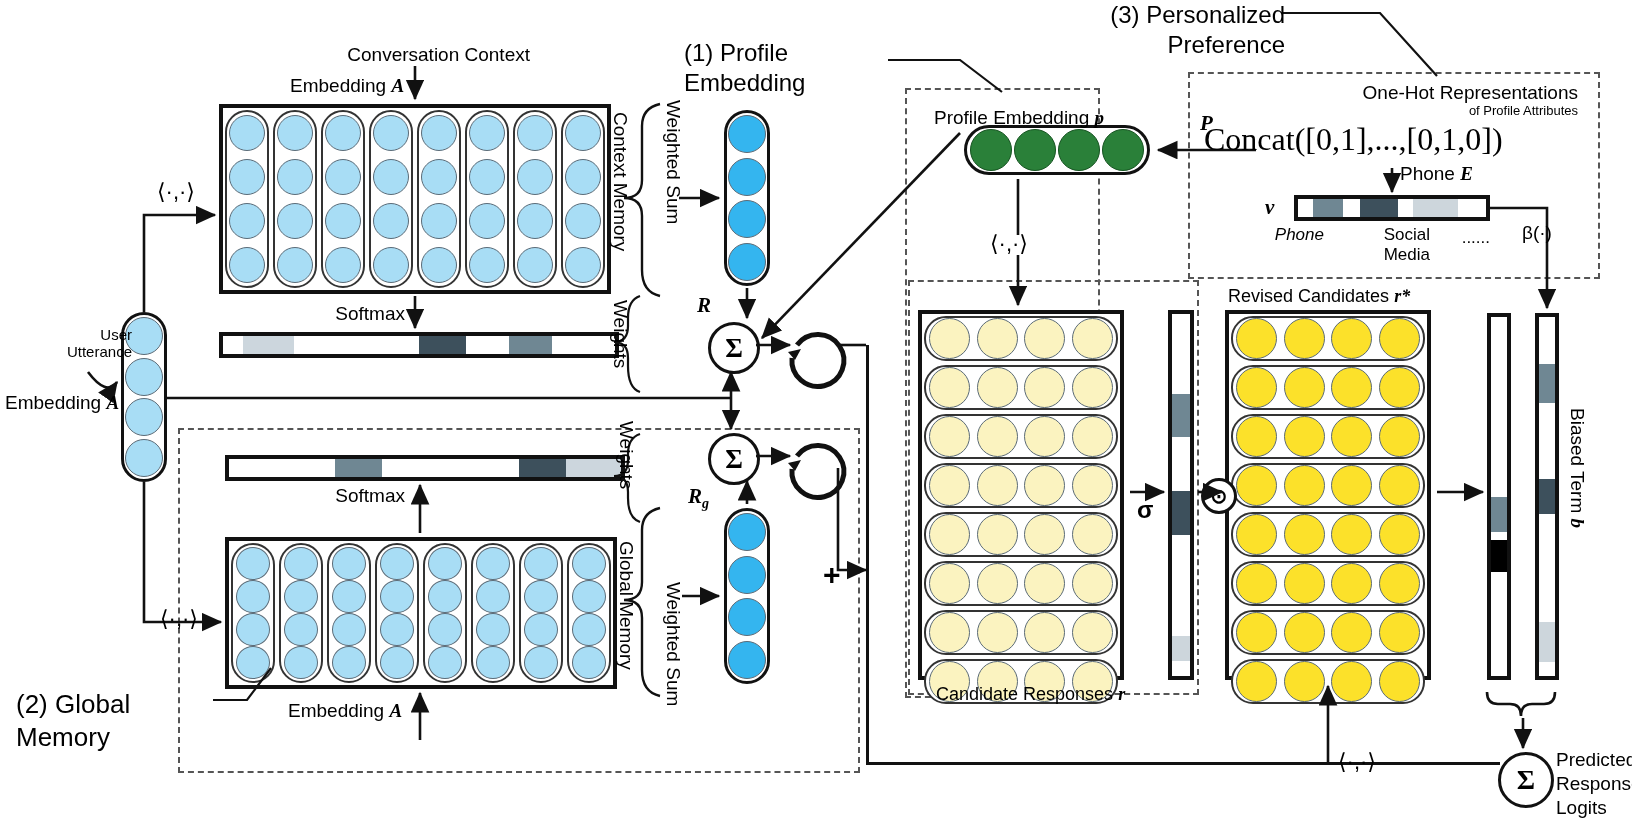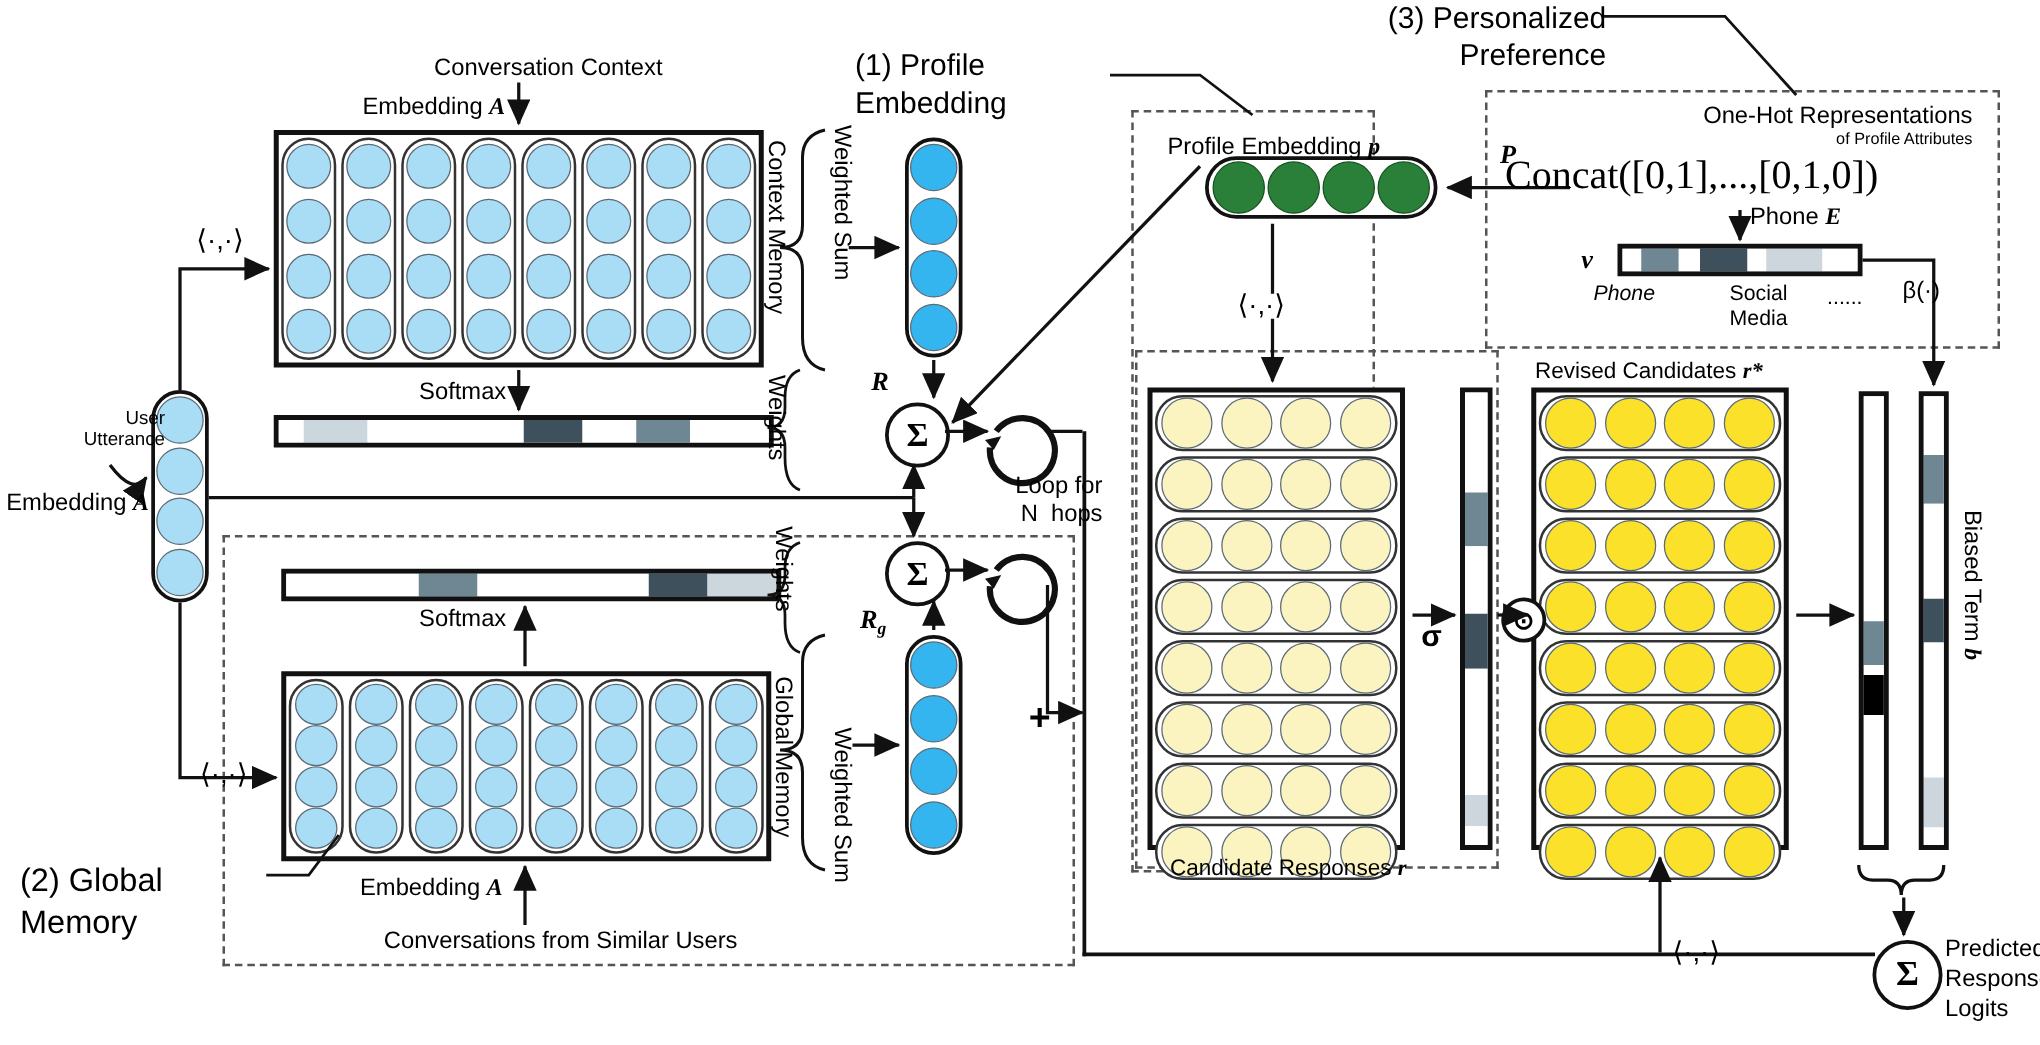--- a/index.html
+++ b/index.html
@@ -426,33 +426,30 @@
   <div class="lbl ctr" style="left:300px;top:44px;width:230px;font-size:19px;">Conversation Context</div>
   <div class="lbl" style="left:290px;top:75px;font-size:19px;"><span>Embedding</span> <span class="serif-i">A</span></div>
   <div class="lbl ctr" style="left:285px;top:303px;width:120px;font-size:19px;">Softmax</div>
   <div class="lbl ctr" style="left:12px;top:327px;width:120px;font-size:15px;">User
 Utterance</div>
   <div class="lbl" style="left:5px;top:392px;font-size:19px;"><span>Embedding</span> <span class="serif-i">A</span></div>
   <div class="lbl" style="left:157px;top:180px;font-size:22px;">⟨·,·⟩</div>
   <div class="lbl" style="left:160px;top:607px;font-size:22px;">⟨·,·⟩</div>
   <div class="lbl ctr" style="left:285px;top:485px;width:120px;font-size:19px;">Softmax</div>
   <div class="lbl" style="left:288px;top:700px;font-size:19px;"><span>Embedding</span> <span class="serif-i">A</span></div>
-  <div class="lbl ctr" style="left:250px;top:742px;width:340px;font-size:19px;">Conversations from Similar Users</div>
 
   <div class="lbl" style="left:16px;top:688px;font-size:26px;line-height:1.25;"><span style="white-space:pre;">(2) Global
 Memory</span></div>
   <div class="lbl" style="left:684px;top:38px;font-size:24px;line-height:1.25;"><span style="white-space:pre;">(1) Profile
 Embedding</span></div>
   <div class="lbl ctr" style="left:1035px;top:0px;width:250px;font-size:24px;line-height:1.25;"><span style="white-space:pre;">(3) Personalized
 Preference</span></div>
 
   <div class="lbl serif-i" style="left:697px;top:294px;font-size:21px;">R</div>
   <div class="lbl" style="left:688px;top:484px;font-size:21px;"><span class="serif-i">R</span><span class="serif-i" style="font-size:14px;vertical-align:sub;">g</span></div>
-  <div class="lbl ctr" style="left:752px;top:378px;width:130px;font-size:19px;line-height:1.2;"><span style="white-space:pre;">Loop for
-N  hops</span></div>
   <div class="lbl" style="left:823px;top:558px;font-size:30px;font-weight:bold;">+</div>
 
   <div class="lbl" style="left:934px;top:97px;font-size:19px;margin-top:10px;"><span>Profile Embedding</span> <span class="serif-i">p</span></div>
   <div class="lbl serif-i" style="left:1200px;top:112px;font-size:21px;">P</div>
   <div class="lbl" style="left:990px;top:232px;font-size:22px;">⟨·,·⟩</div>
 
   <div class="lbl ctr" style="left:1218px;top:82px;width:360px;font-size:19px;">One-Hot Representations</div>
   <div class="lbl ctr" style="left:1218px;top:104px;width:360px;font-size:13px;">of Profile Attributes</div>
   <div class="lbl" style="left:1204px;top:122px;font-size:32px;font-family:'Liberation Serif',serif;">Concat([0,1],...,[0,1,0])</div>
   <div class="lbl" style="left:1400px;top:163px;font-size:19px;"><span>Phone</span> <span class="serif-i">E</span></div>

